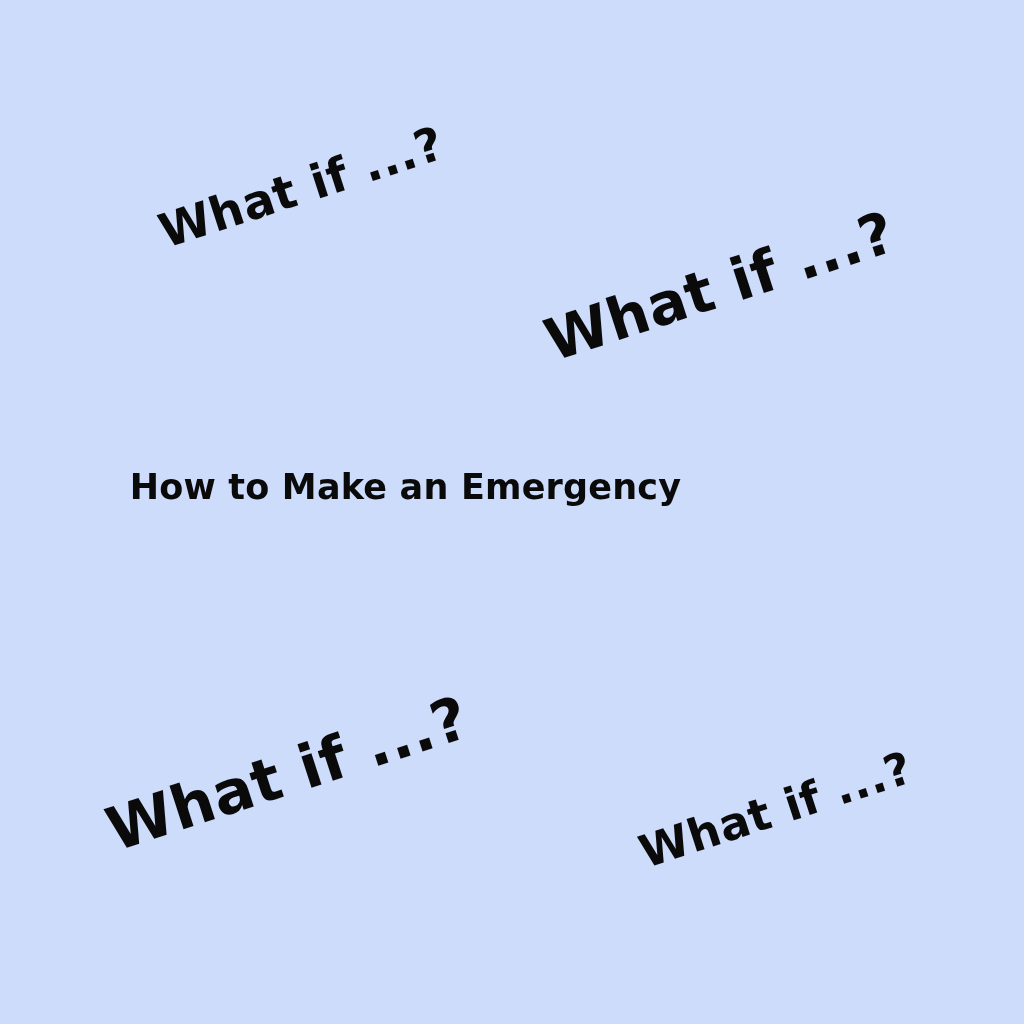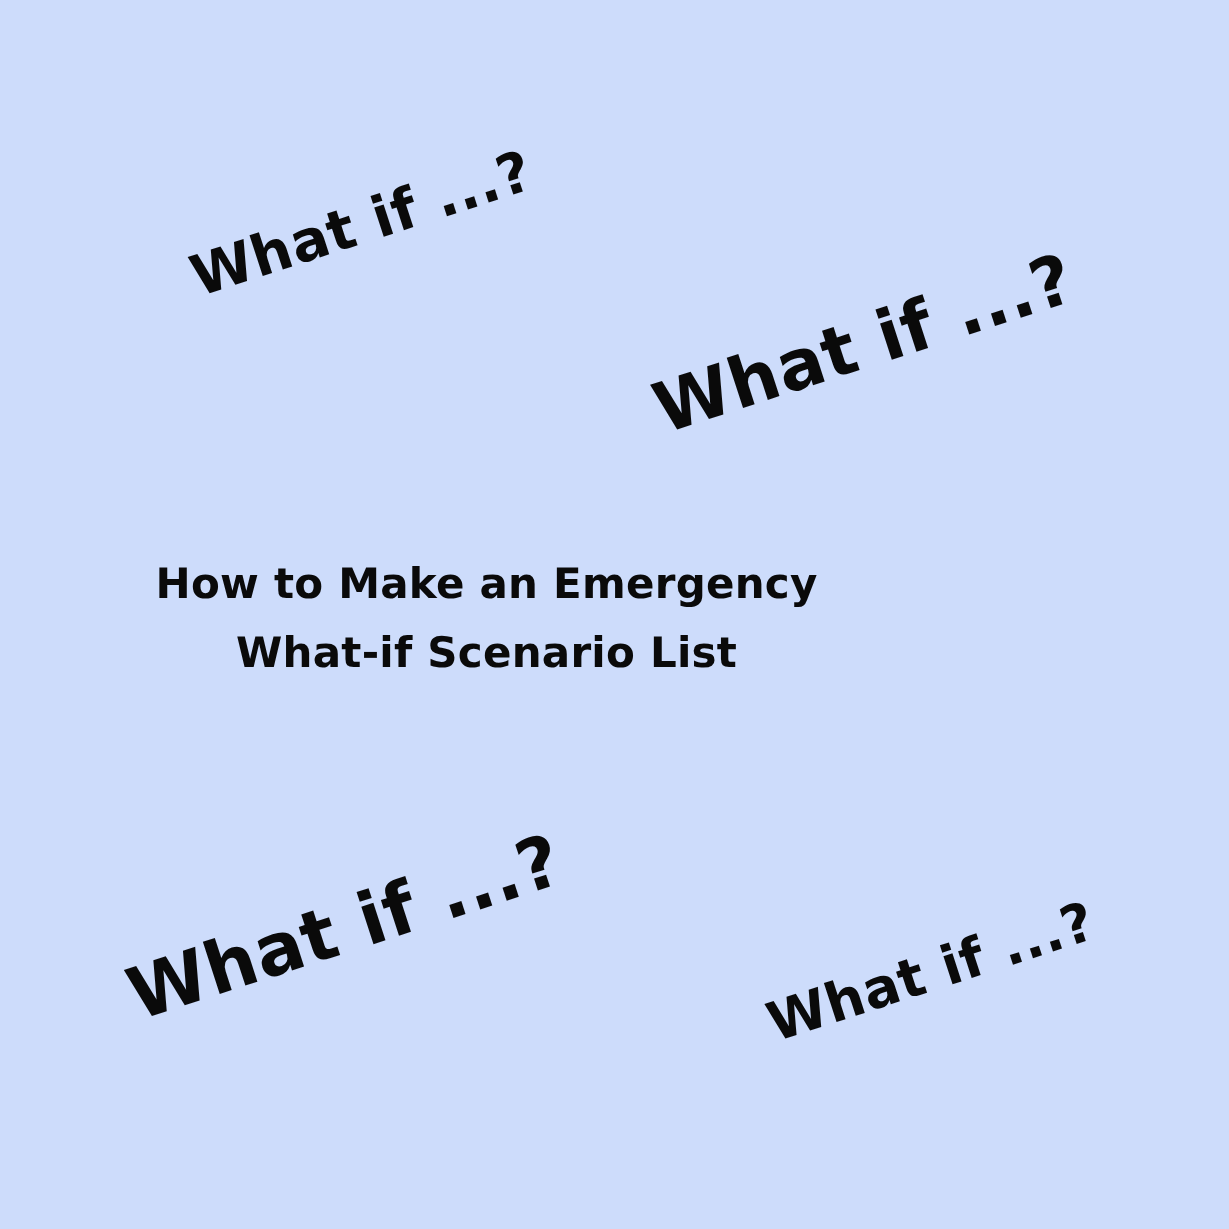--- a/index.html
+++ b/index.html
@@ -44,17 +44,16 @@
     .title span { display: block; }
   </style>
 </head>
 <body>
 
 <div class="whatif w1">What if ...?</div>
 <div class="whatif w2">What if ...?</div>
 
 <div class="title">
   <span>How to Make an Emergency</span>
-  <span>What-if Scenario List</span>
 </div>
 
 <div class="whatif w3">What if ...?</div>
 <div class="whatif w4">What if ...?</div>
 
 </body></html>

